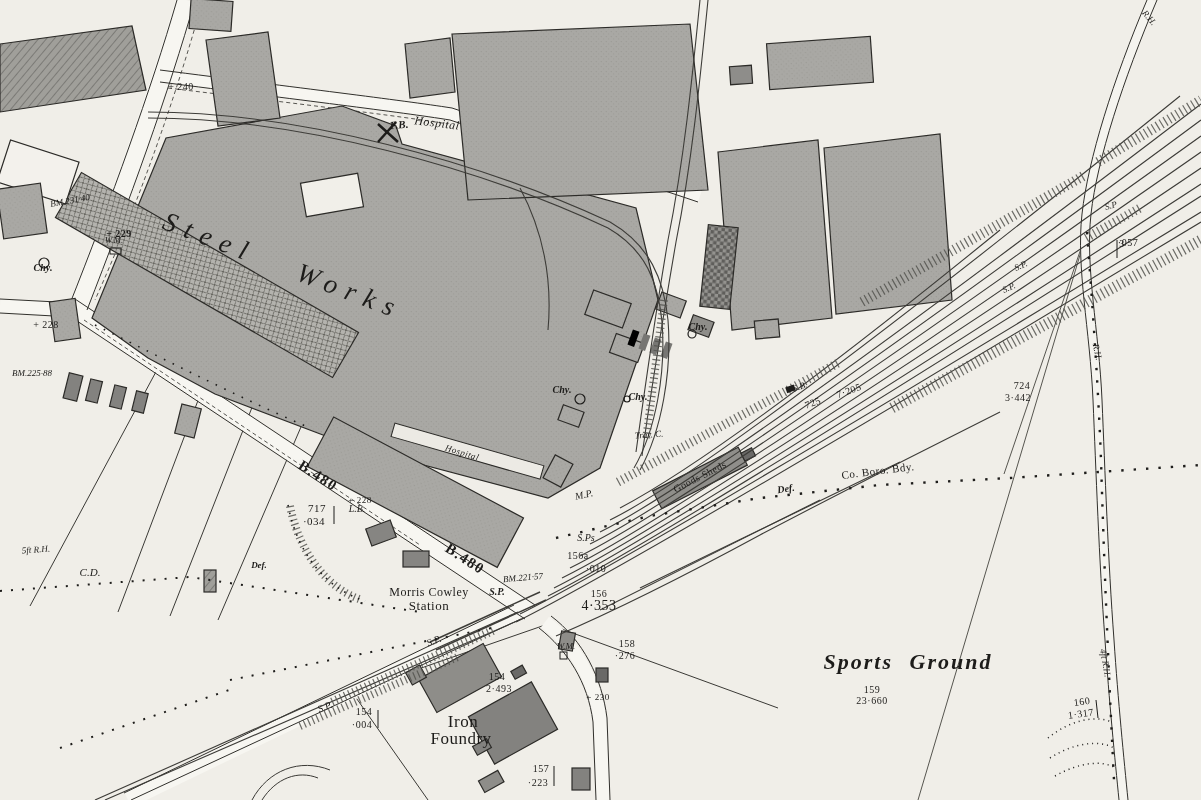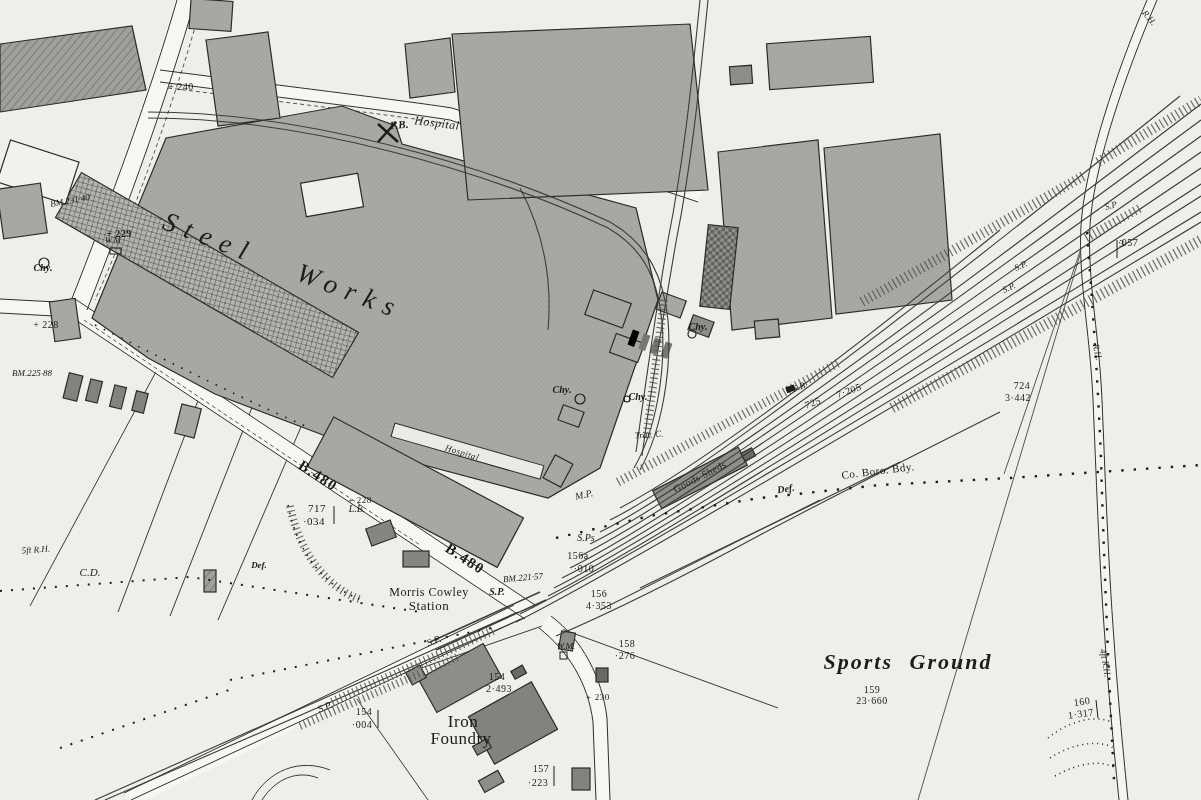--- a/index.html
+++ b/index.html
@@ -237,23 +237,23 @@
       <span class="lbl pc" style="left: 813px; top: 403px; font-size: 10px; --r: -20deg;">725</span>
       <span class="lbl pc" style="left: 849px; top: 391px; font-size: 10px; --r: -20deg;">7·205</span>
       <span class="lbl ft" style="left: 800px; top: 387px; font-size: 9px; --r: -20deg;">S.B.</span>
       <span class="lbl pl" style="left: 700px; top: 477px; font-size: 10px; --r: -27deg;">Goods Sheds</span>
       <span class="lbl ftb" style="left: 786px; top: 489px; font-size: 10px; --r: -8deg;">Def.</span>
       <span class="lbl ftb" style="left: 259px; top: 565px; font-size: 9px; --r: 0deg;">Def.</span>
       <span class="lbl pl" style="left: 878px; top: 471px; font-size: 11px; --r: -7deg;">Co. Boro. Bdy.</span>
       <span class="lbl ft" style="left: 584px; top: 495px; font-size: 10px; --r: -12deg;">M.P.</span>
       <span class="lbl ft" style="left: 586px; top: 538px; font-size: 10px; --r: 0deg;">S.Ps</span>
       <span class="lbl pc" style="left: 578px; top: 556px; font-size: 10px; --r: 0deg;">156a</span>
-      <span class="lbl pc" style="left: 584px; top: 569px; font-size: 10px; --r: 0deg;">·010</span>
+      <span class="lbl pc" style="left: 596px; top: 569px; font-size: 10px; --r: 0deg;">·010</span>
       <span class="lbl pc" style="left: 599px; top: 594px; font-size: 10px; --r: 0deg;">156</span>
-      <span class="lbl pc" style="left: 599px; top: 606px; font-size: 10px; text-align: center; --r: 0deg;">4·353</span>
+      <span class="lbl pc" style="left: 599px; top: 606px; font-size: 14px; text-align: center; --r: 0deg;">4·353</span>
       <span class="lbl pc" style="left: 627px; top: 644px; font-size: 10px; --r: 0deg;">158</span>
       <span class="lbl pc" style="left: 625px; top: 656px; font-size: 10px; --r: 0deg;">·276</span>
       <span class="lbl ft" style="left: 566px; top: 646px; font-size: 9px; --r: 0deg;">W.M.</span>
       <span class="lbl ft" style="left: 114px; top: 240px; font-size: 9px; --r: 0deg;">W.M.</span>
       <span class="lbl ftb" style="left: 43px; top: 268px; font-size: 10px; --r: 0deg;">Chy.</span>
       <span class="lbl ftb" style="left: 562px; top: 390px; font-size: 10px; --r: 0deg;">Chy.</span>
       <span class="lbl ftb" style="left: 638px; top: 397px; font-size: 10px; --r: 0deg;">Chy.</span>
       <span class="lbl ftb" style="left: 698px; top: 327px; font-size: 10px; --r: 0deg;">Chy.</span>
       <span class="lbl ft" style="left: 649px; top: 435px; font-size: 9px; --r: -4deg;">Trav. C.</span>
       <span class="lbl rd" style="left: 318px; top: 476px; font-size: 15px; --r: 33deg;">B.480</span>

